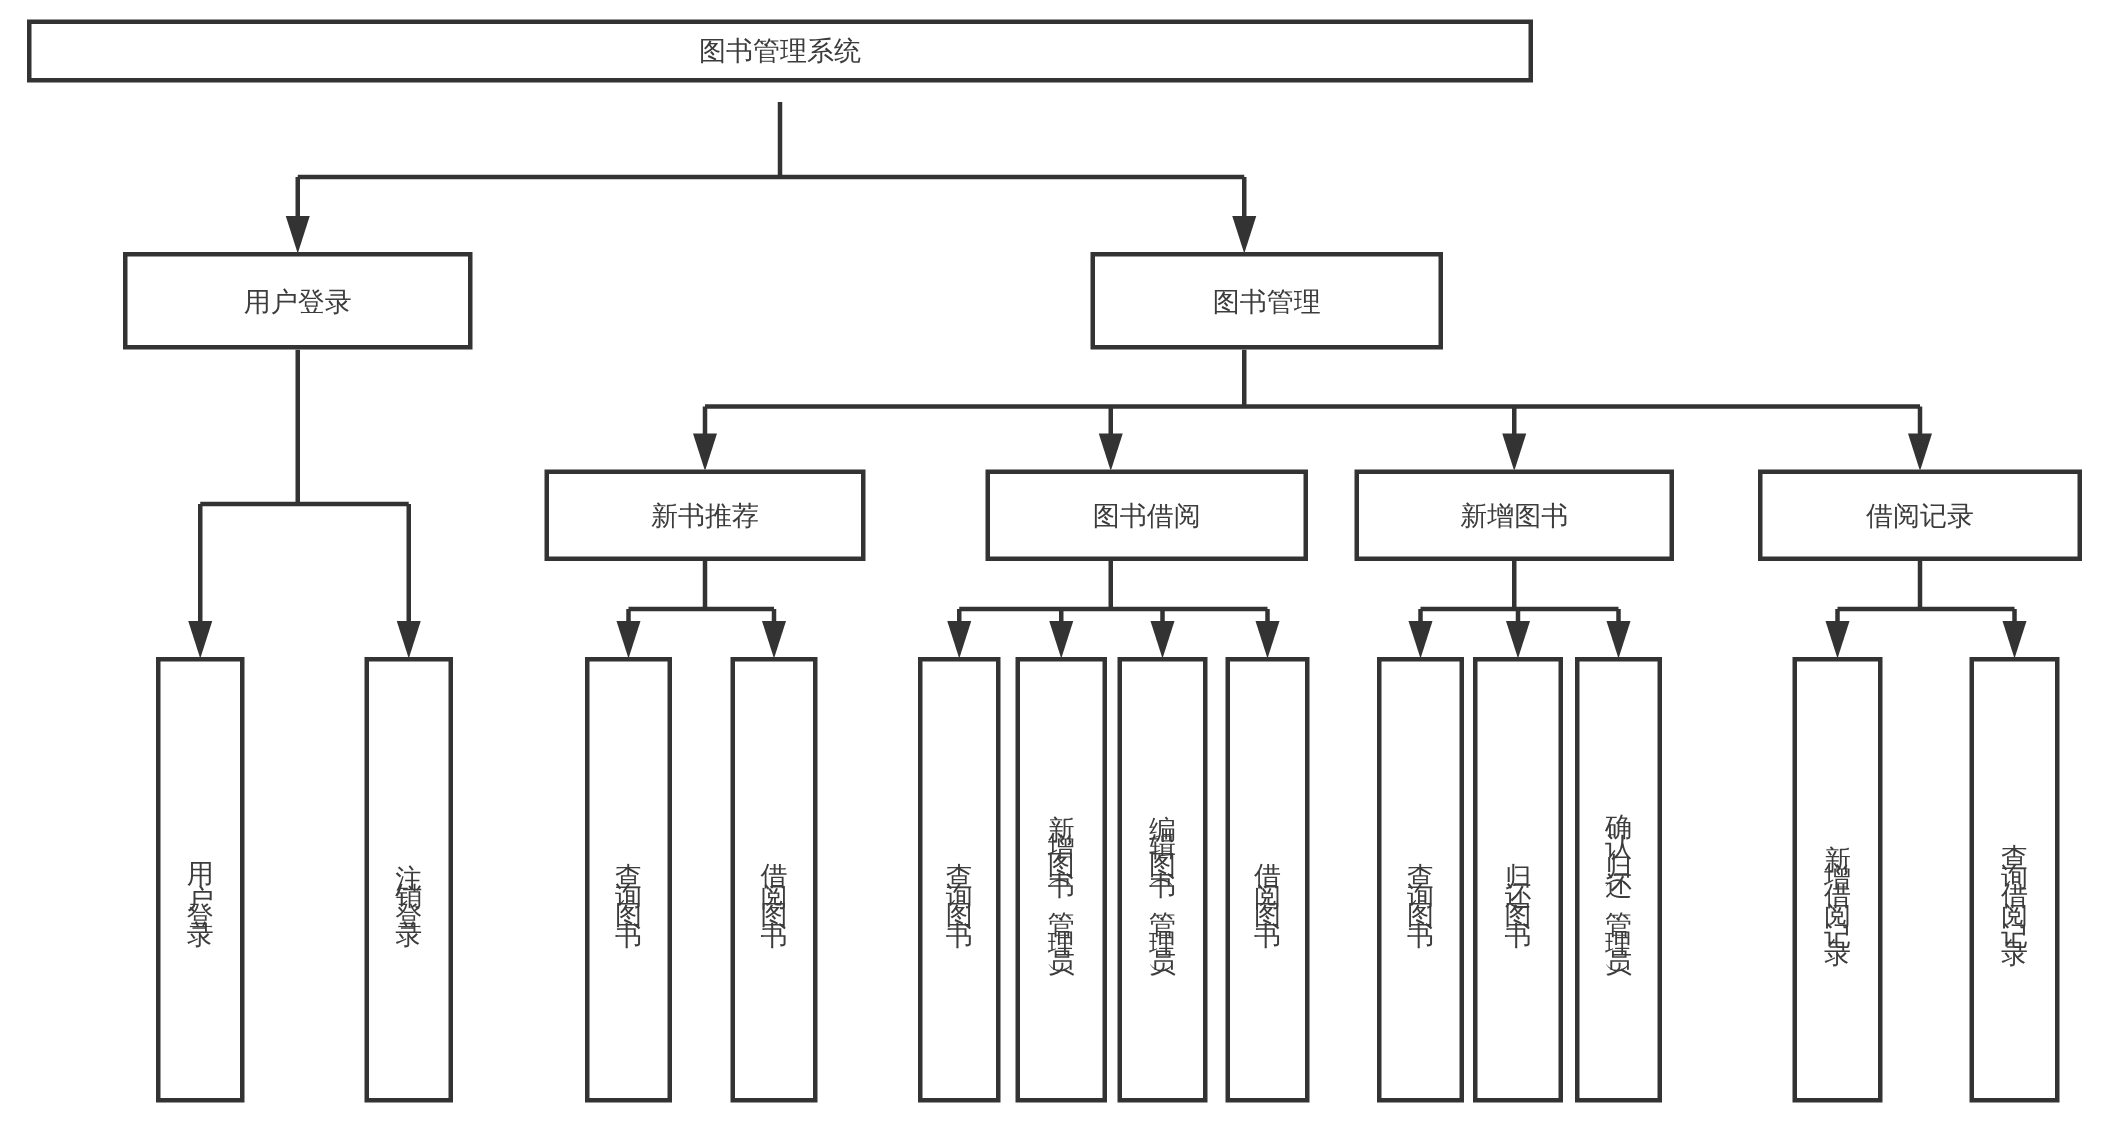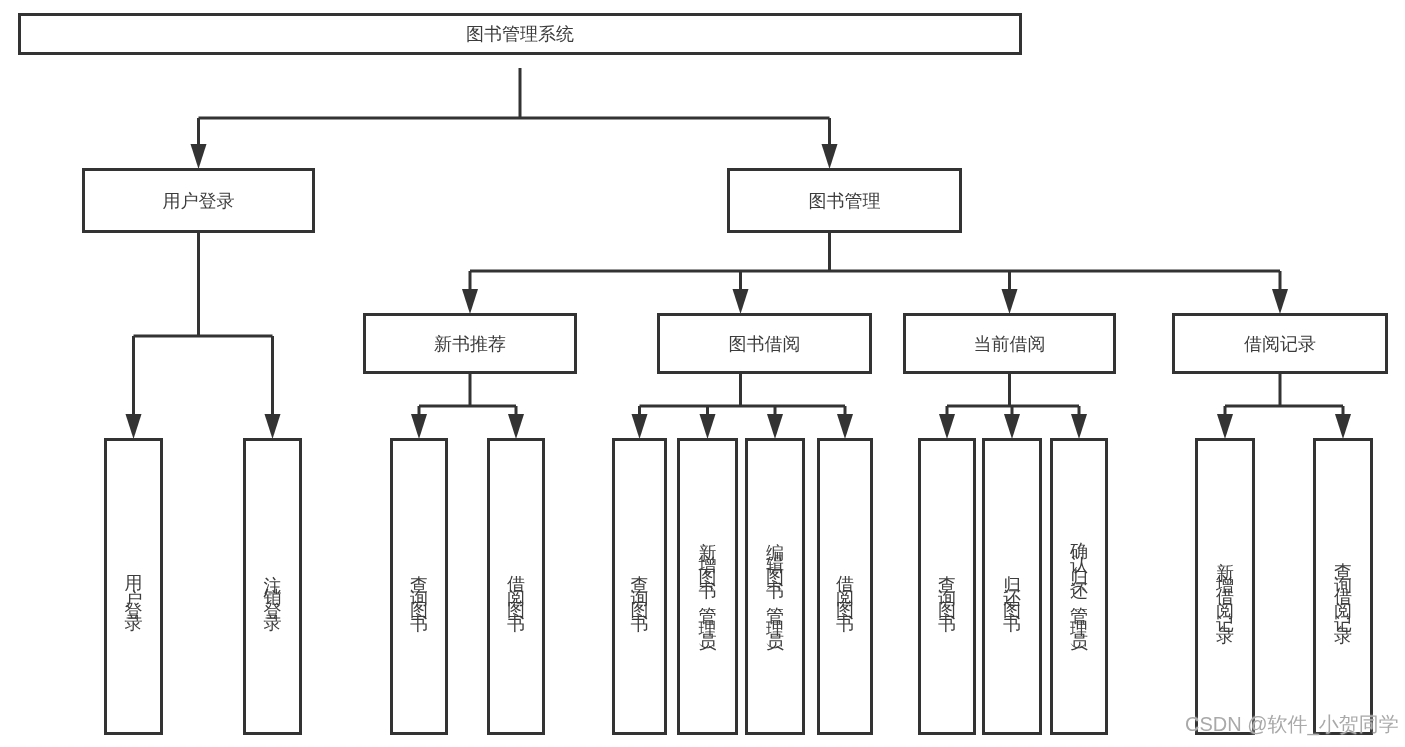--- a/index.html
+++ b/index.html
@@ -134,35 +134,34 @@
       <div class="node vertical" style="left: 677px; top: 438px; width: 61px; height: 297px;">
         <span class="label">新增图书（管理员）</span>
       </div>
       <div class="node vertical" style="left: 745px; top: 438px; width: 60px; height: 297px;">
         <span class="label">编辑图书（管理员）</span>
       </div>
       <div class="node vertical" style="left: 817px; top: 438px; width: 56px; height: 297px;">
         <span class="label">借阅图书</span>
       </div>
       <div class="node" style="left: 903px; top: 313px; width: 213px; height: 61px;">
-        <span class="label">当前借阅</span>
+        <span class="label">新增图书</span>
       </div>
       <div class="node vertical" style="left: 918px; top: 438px; width: 58px; height: 297px;">
         <span class="label">查询图书</span>
       </div>
       <div class="node vertical" style="left: 982px; top: 438px; width: 60px; height: 297px;">
         <span class="label">归还图书</span>
       </div>
       <div class="node vertical" style="left: 1050px; top: 438px; width: 58px; height: 297px;">
         <span class="label">确认归还（管理员）</span>
       </div>
       <div class="node" style="left: 1172px; top: 313px; width: 216px; height: 61px; align-items: center;">
         <span class="label">借阅记录</span>
       </div>
       <div class="node vertical" style="left: 1195px; top: 438px; width: 60px; height: 297px;">
         <span class="label">新增借阅记录</span>
       </div>
       <div class="node vertical" style="left: 1313px; top: 438px; width: 60px; height: 297px;">
         <span class="label">查询借阅记录</span>
       </div>
     </div>
-  <div class="watermark">CSDN @软件_小贺同学</div>
 </div>
 
 </body></html>

